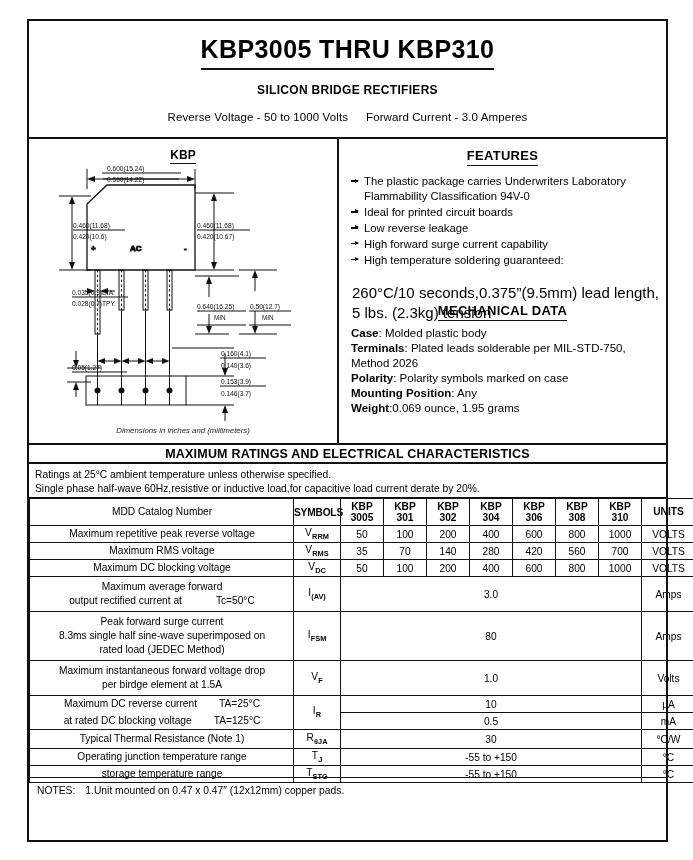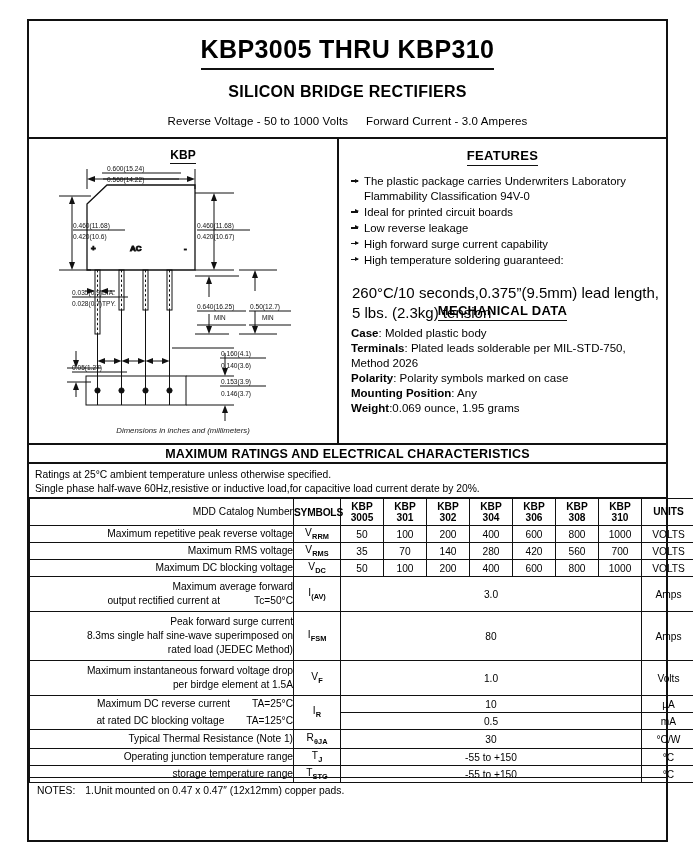--- a/index.html
+++ b/index.html
@@ -21,21 +21,21 @@
   .header{
     position:absolute;left:29px;top:21px;width:637px;height:118px;
     border-bottom:2px solid #111;box-sizing:border-box;
     display:flex;flex-direction:column;align-items:center;justify-content:flex-start;
     padding-top:16px;
   }
   .title{
     font-size:25px;font-weight:bold;letter-spacing:.4px;line-height:1;
     padding-bottom:6px;border-bottom:2px solid #111;
   }
-  .subtitle{font-size:16px;font-weight:bold;letter-spacing:.3px;margin-top:13px;}
+  .subtitle{font-size:12px;font-weight:bold;letter-spacing:.3px;margin-top:13px;}
   .tagline{font-size:11.5px;margin-top:14px;letter-spacing:.1px;}
   .tagline .sp{display:inline-block;width:18px;}
 
   
   .mid{
     position:absolute;left:29px;top:139px;width:637px;height:306px;
     display:flex;box-sizing:border-box;border-bottom:2px solid #111;
   }
   .drawing{
     position:relative;width:310px;height:100%;
@@ -100,21 +100,21 @@
   
   table.ratings{
     position:absolute;left:29px;top:498px;width:637px;
     border-collapse:collapse;table-layout:fixed;
   }
   table.ratings td{
     border:1.1px solid #111;
     font-size:10.2px;text-align:center;vertical-align:middle;
     padding:0;height:16px;
   }
-  table.ratings td.desc{text-align:right;padding-left:1px;line-height:1.4;}
+  table.ratings td.desc{text-align:center;padding-left:1px;line-height:1.4;}
   .c-desc{width:264px;}
   .c-sym{width:47px;}
   .c-v{width:43px;}
   .c-u{width:54px;}
   .hdr{font-weight:bold;font-size:10.5px;line-height:1.12;}
   .hdr-sym{font-weight:bold;font-size:8px;letter-spacing:-.2px;}
   .sym{font-size:11px;letter-spacing:.2px;}
   .sym sub{font-size:7.4px;font-weight:bold;letter-spacing:0;}
   .nb{border-bottom:none !important;}
   .nt{border-top:none !important;}

